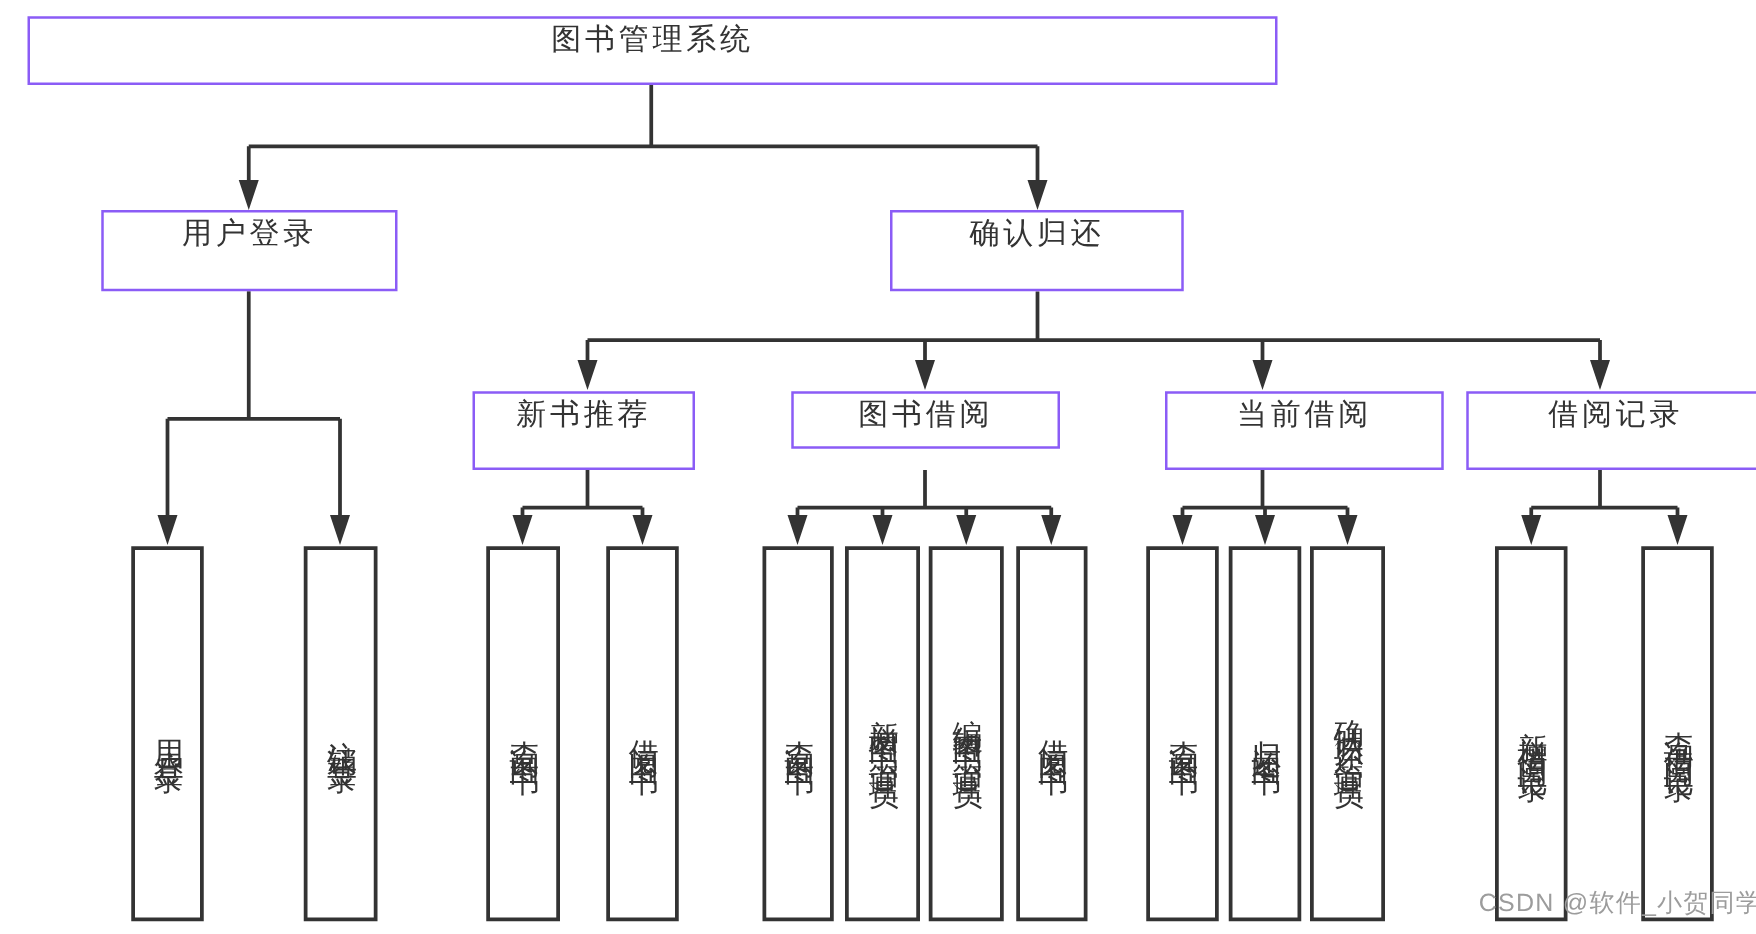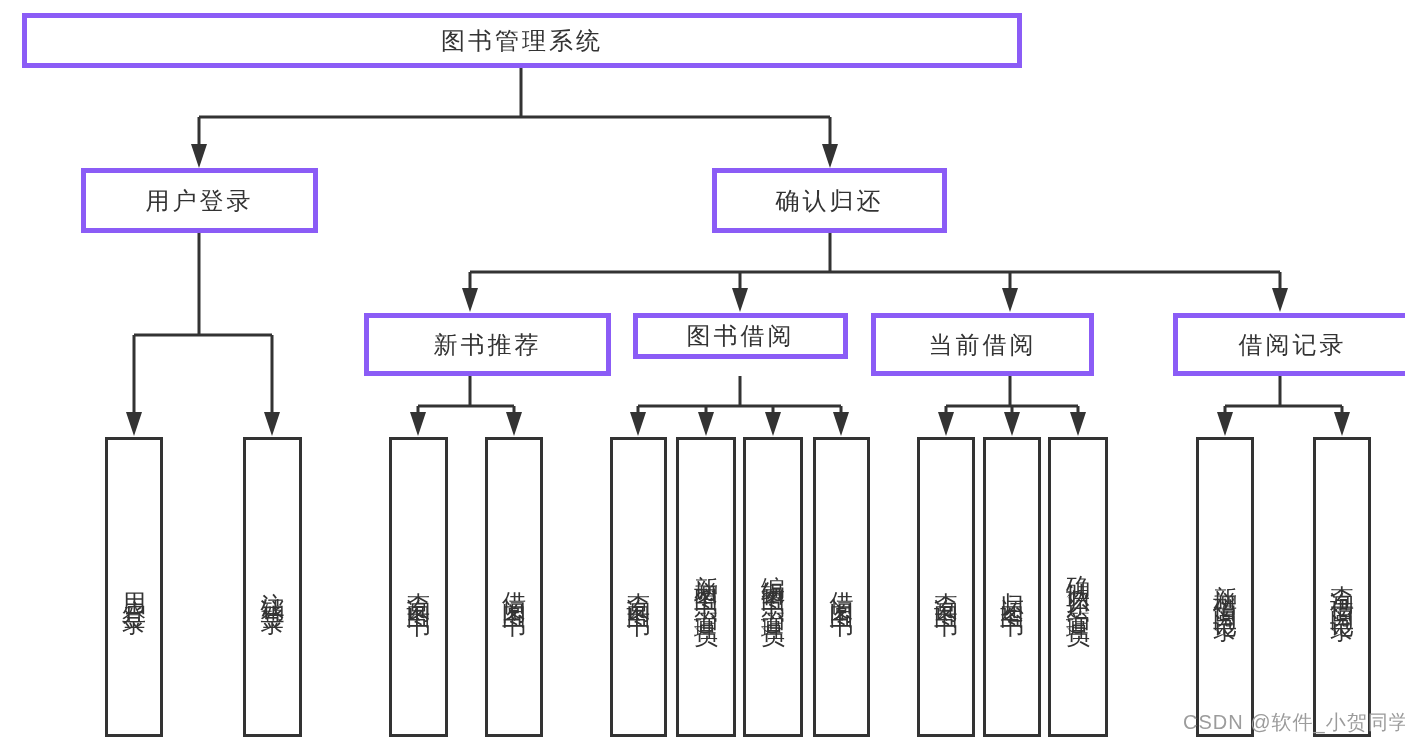--- a/index.html
+++ b/index.html
@@ -5,22 +5,22 @@
   html,body{margin:0;padding:0;background:#ffffff;}
   .canvas{
     position:relative;width:1405px;height:747px;background:#ffffff;
     font-family:"Liberation Sans",sans-serif;color:#333333;overflow:hidden;
   }
   .connectors{position:absolute;left:0;top:0;z-index:1;}
   .cl{fill:none;stroke:#333333;stroke-width:3;}
   .ca{fill:#333333;stroke:none;}
   .hnode{
     position:absolute;z-index:2;background:#ffffff;
-    border:5px solid #8b5cf6;box-sizing:border-box;
-    display:flex;align-items:center;justify-content:center;
+    border:2px solid #8b5cf6;box-sizing:border-box;
+    display:flex;justify-content:center;
     font-size:24px;letter-spacing:3px;white-space:nowrap;
   }
   .vnode{
     position:absolute;z-index:2;top:437px;height:300px;background:#ffffff;
     border:3px solid #333333;box-sizing:border-box;
     display:flex;align-items:center;justify-content:center;
   }
   .vnode span{
     writing-mode:vertical-rl;text-orientation:mixed;
     font-size:24px;line-height:1;letter-spacing:7px;
@@ -76,27 +76,27 @@
     <span>图书管理系统</span>
   </div>
 
   <div class="hnode" style="left:81px;top:168px;width:237px;height:65px">
     <span>用户登录</span>
   </div>
   <div class="hnode" style="left:712px;top:168px;width:235px;height:65px">
     <span>确认归还</span>
   </div>
 
-  <div class="hnode" style="left:364px;top:313px;width:247px;height:63px">
+  <div class="hnode" style="left:378px;top:313px;width:178px;height:63px">
     <span>新书推荐</span>
   </div>
   <div class="hnode" style="left:633px;top:313px;width:215px;height:46px">
     <span>图书借阅</span>
   </div>
-  <div class="hnode" style="left:871px;top:313px;width:223px;height:63px">
+  <div class="hnode" style="left:932px;top:313px;width:223px;height:63px">
     <span>当前借阅</span>
   </div>
   <div class="hnode" style="left:1173px;top:313px;width:239px;height:63px">
     <span>借阅记录</span>
   </div>
 
   <div class="vnode" style="left:105px;width:58px">
     <span>用户登录</span>
   </div>
   <div class="vnode" style="left:243px;width:59px">

